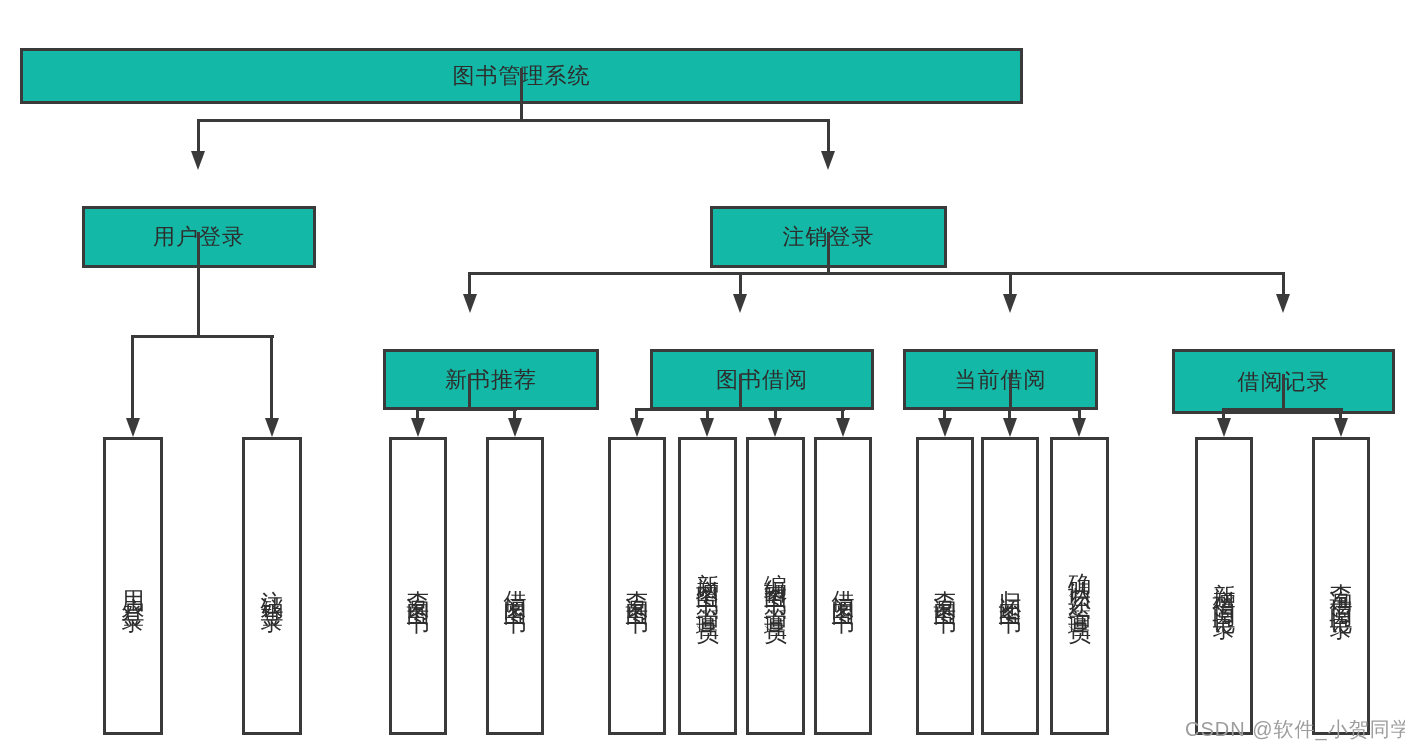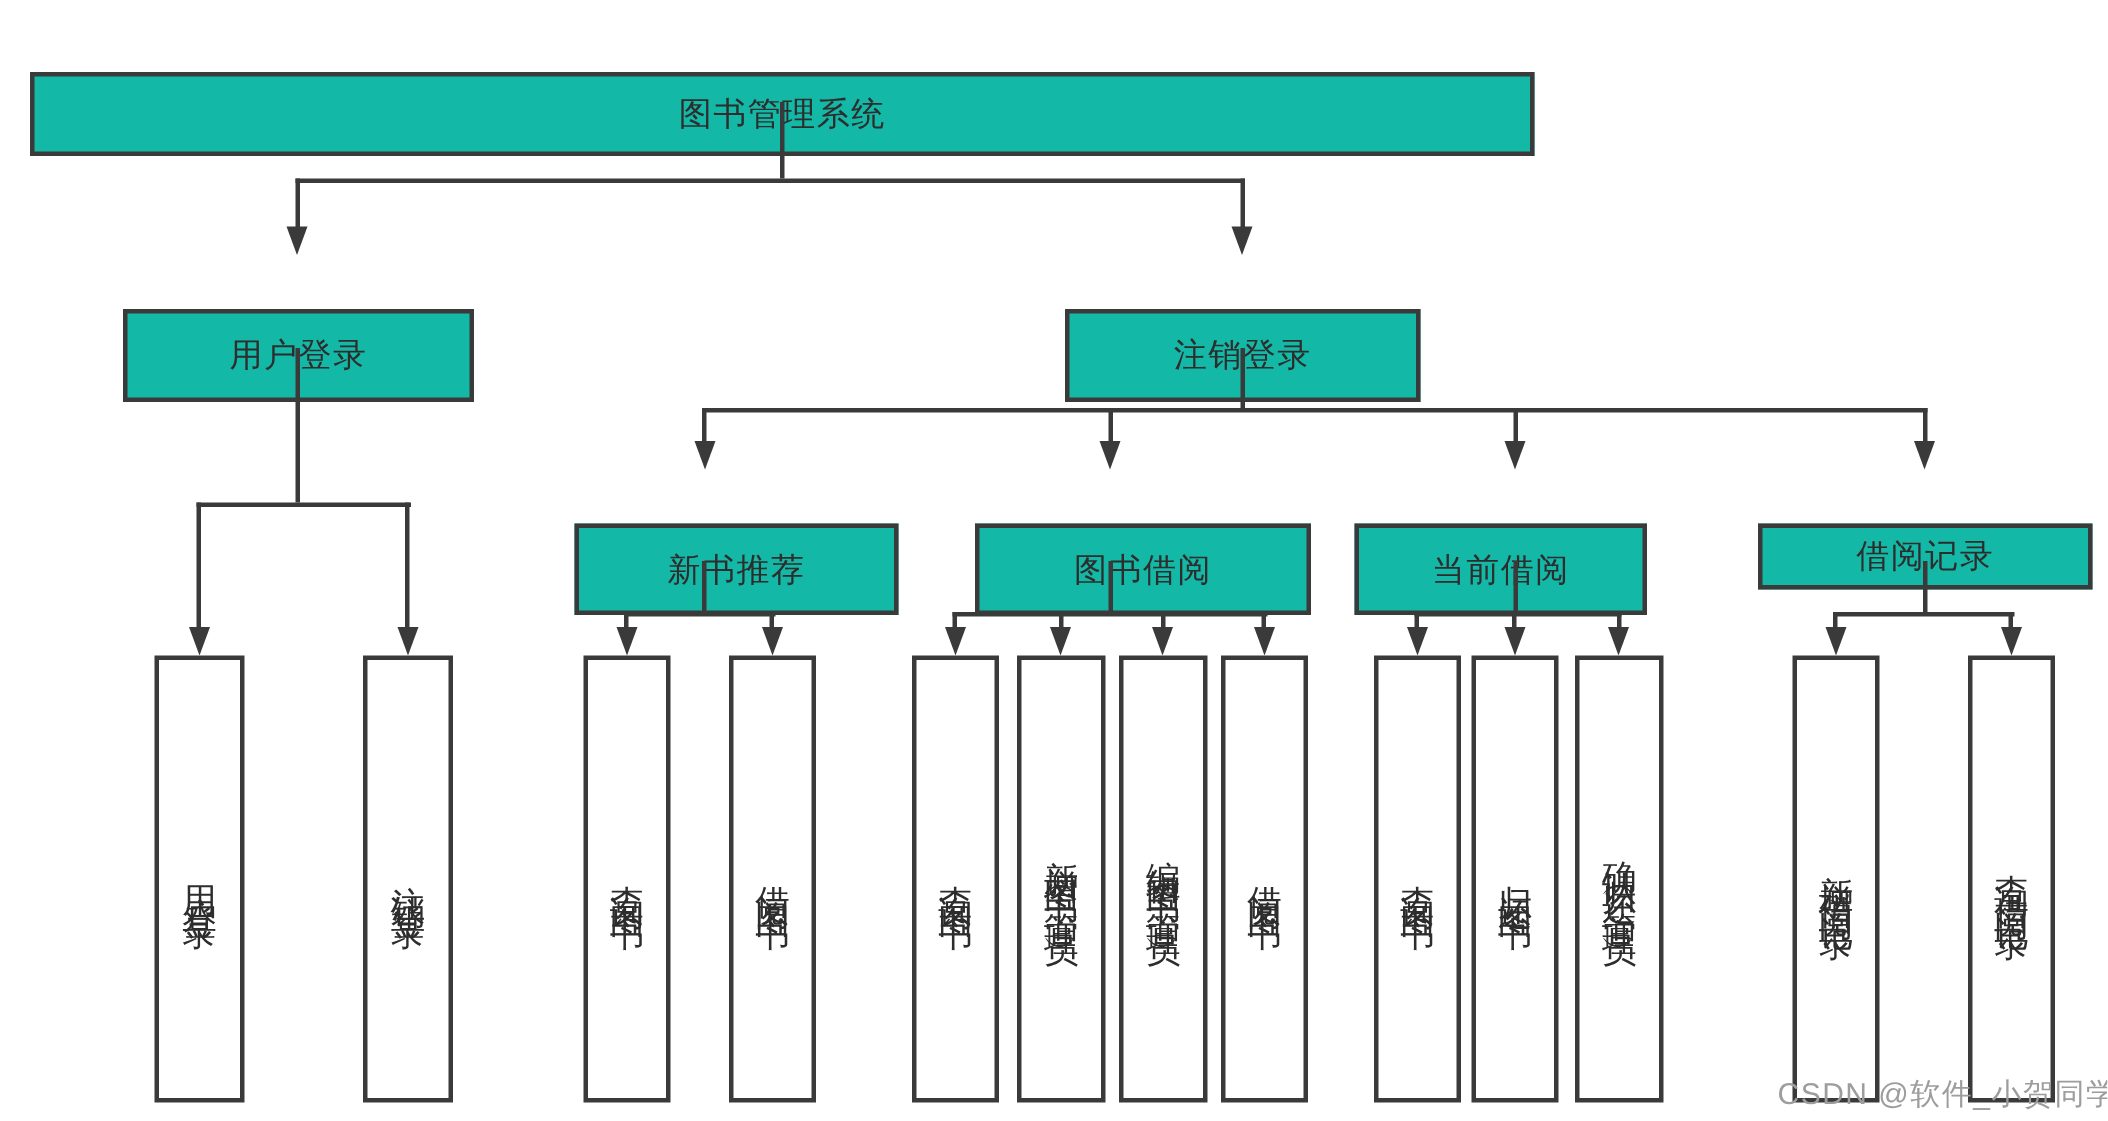--- a/index.html
+++ b/index.html
@@ -102,21 +102,21 @@
 
   <div class="hbox" style="left:383px;top:313px;width:216px;height:61px">
     <span>新书推荐</span>
   </div>
   <div class="hbox" style="left:650px;top:313px;width:224px;height:61px">
     <span>图书借阅</span>
   </div>
   <div class="hbox" style="left:903px;top:313px;width:195px;height:61px">
     <span>当前借阅</span>
   </div>
-  <div class="hbox" style="left:1172px;top:313px;width:223px;height:44px">
+  <div class="hbox" style="left:1172px;top:313px;width:223px;height:65px">
     <span>借阅记录</span>
   </div>
 
   <div class="vline" style="left:468px;top:374px;height:34px"></div>
   <div class="hline" style="left:416px;top:408px;width:101px"></div>
   <div class="vline" style="left:416px;top:408px;height:11px"></div>
   <div class="arrow" style="left:411px;top:418px"></div>
   <div class="vline" style="left:513px;top:408px;height:11px"></div>
   <div class="arrow" style="left:508px;top:418px"></div>
 

